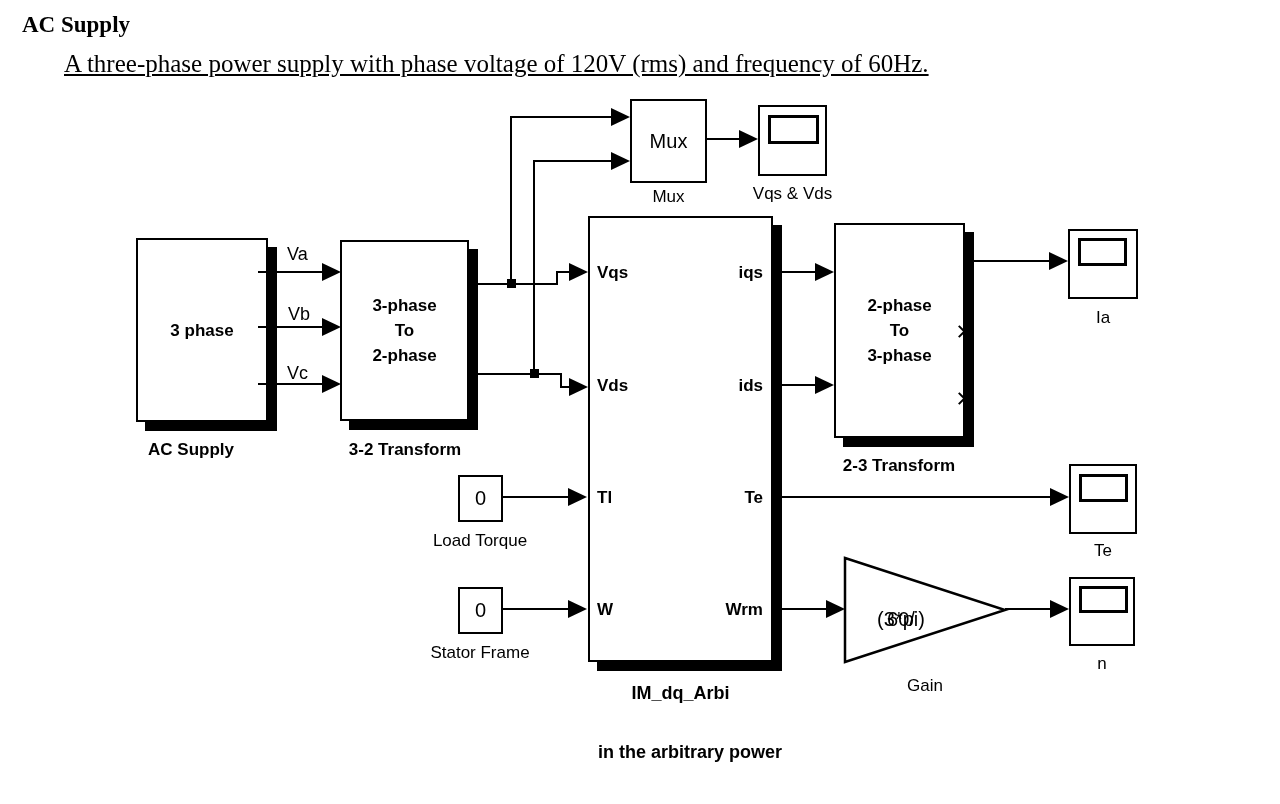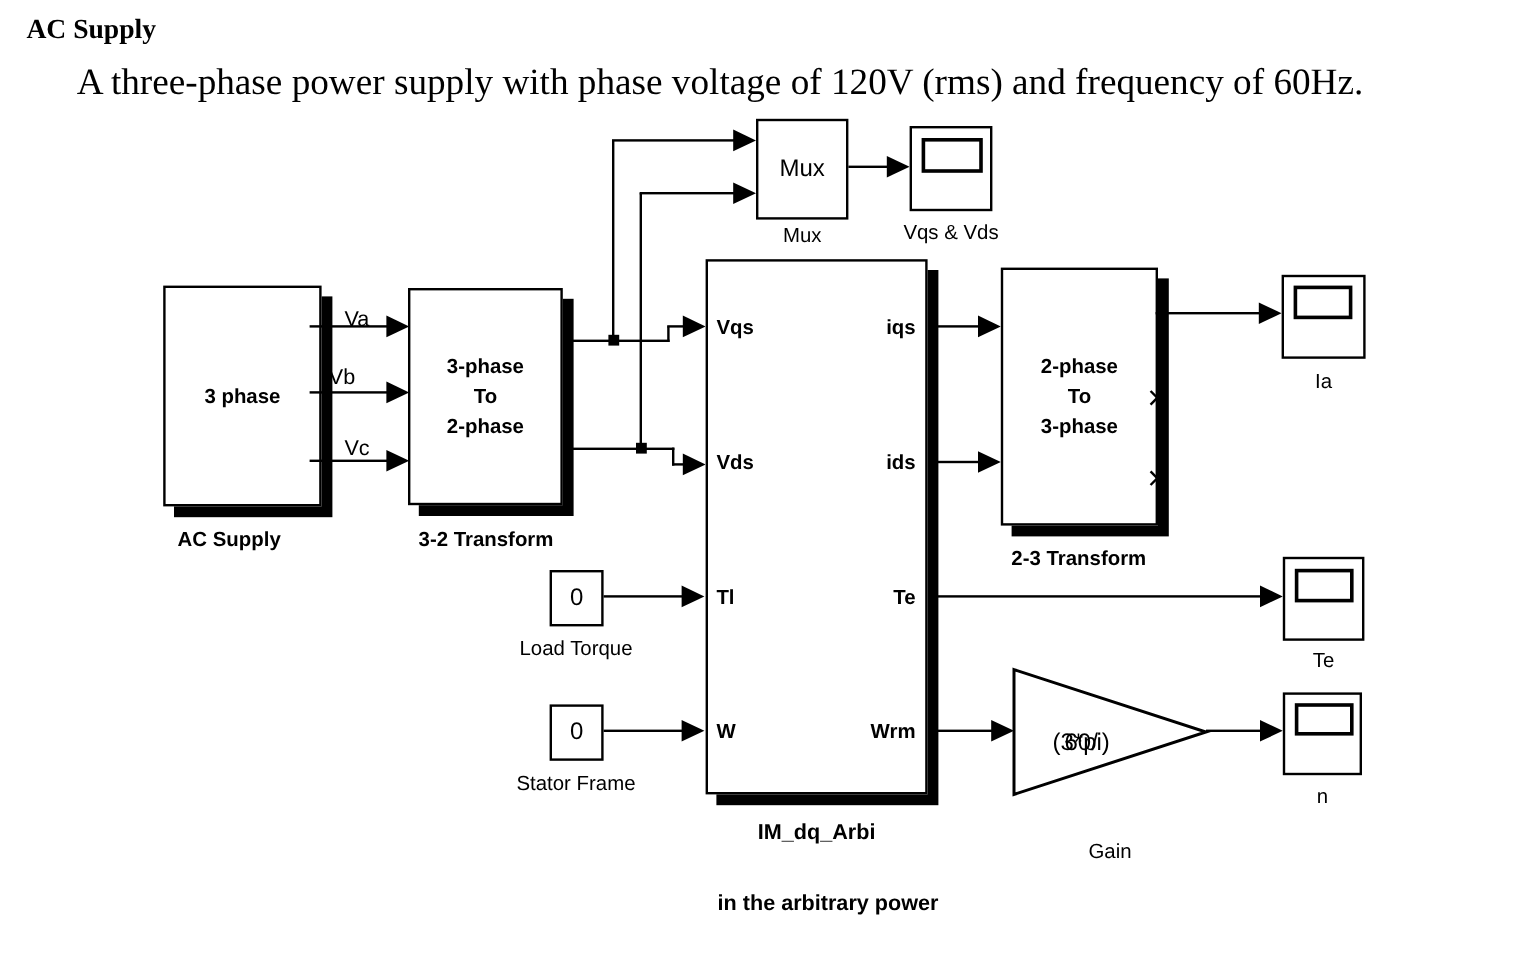--- a/index.html
+++ b/index.html
@@ -1,20 +1,20 @@
 <!DOCTYPE html>
 <html><head>
 <meta charset="utf-8">
 <style>
   html,body{margin:0;padding:0;background:#fff;}
   #canvas{position:relative;width:1280px;height:804px;background:#ffffff;overflow:hidden;
           font-family:"Liberation Sans",sans-serif;color:#000;}
   .serif{font-family:"Liberation Serif","DejaVu Serif",serif;}
   .title{position:absolute;left:22px;top:12px;font-size:23px;font-weight:bold;}
-  .subtitle{position:absolute;left:64px;top:50px;font-size:31px;font-weight:normal;}
+  .subtitle{position:absolute;left:64px;top:50px;font-size:25px;font-weight:normal;text-decoration:underline;}
   .blk{position:absolute;background:#fff;border:2px solid #000;box-sizing:border-box;
        display:flex;align-items:center;justify-content:center;text-align:center;}
   .shadow{box-shadow:9px 9px 0 0 #000;}
   .bold17{font-weight:bold;font-size:17px;line-height:25px;}
   .lbl{position:absolute;text-align:center;font-size:17px;line-height:19px;white-space:nowrap;}
   .lbl.b{font-weight:bold;}
   .hline{position:absolute;height:2px;background:#000;}
   .vline{position:absolute;width:2px;background:#000;}
   .arr{position:absolute;width:0;height:0;border-top:9px solid transparent;
        border-bottom:9px solid transparent;border-left:19px solid #000;}
@@ -38,25 +38,25 @@
   <div class="title serif">AC Supply</div>
   <div class="subtitle serif">A three-phase power supply with phase voltage of 120V (rms) and frequency of 60Hz.</div>
 
   <div class="blk shadow bold17" style="left:125px;top:238px;width:132px;height:184px;margin-left:11px;">
     <span>3 phase</span>
   </div>
   <div class="lbl b" style="left:125px;top:440px;width:132px;">AC Supply</div>
 
   <div class="hline" style="left:258px;top:271px;width:66px;"></div>
   <div class="arr" style="left:322px;top:263px;"></div>
-  <div class="sig" style="left:287px;top:256px;">Va</div>
+  <div class="sig" style="left:287px;top:244px;">Va</div>
 
   <div class="hline" style="left:258px;top:326px;width:66px;"></div>
   <div class="arr" style="left:322px;top:318px;"></div>
-  <div class="sig" style="left:274px;top:304px;text-align:right;">Vb</div>
+  <div class="sig" style="left:288px;top:304px;text-align:right;">Vb</div>
 
   <div class="hline" style="left:258px;top:383px;width:66px;"></div>
   <div class="arr" style="left:322px;top:375px;"></div>
   <div class="sig" style="left:287px;top:363px;">Vc</div>
 
   <div class="blk shadow bold17" style="left:340px;top:240px;width:129px;height:181px;flex-direction:column;">
     <span>3-phase</span>
     <span>To</span>
     <span>2-phase</span>
   </div>
@@ -147,21 +147,21 @@
   <div class="lbl" style="left:1069px;top:541px;width:68px;">Te</div>
 
   <div class="hline" style="left:775px;top:608px;width:52px;"></div>
   <div class="arr" style="left:826px;top:600px;"></div>
 
   <svg style="position:absolute;left:843px;top:554px;" width="168" height="112" viewBox="0 0 168 112">
     <polygon points="2,4 162,56 2,108" fill="#ffffff" stroke="#000000" stroke-width="2.5"></polygon>
   </svg>
   <div class="gain-text" style="left:856px;top:608px;width:90px;">60/</div>
   <div class="gain-text" style="left:856px;top:608px;width:90px;">(3*pi)</div>
-  <div class="lbl" style="left:890px;top:676px;width:70px;margin-top:24px;">Gain</div>
+  <div class="lbl" style="left:890px;top:676px;width:70px;">Gain</div>
 
   <div class="hline" style="left:1005px;top:608px;width:46px;"></div>
   <div class="arr" style="left:1050px;top:600px;"></div>
   <div class="scope" style="left:1069px;top:577px;width:66px;height:69px;">
     <div class="screen" style="left:8px;top:7px;width:49px;height:27px;"></div>
   </div>
   <div class="lbl" style="left:1069px;top:654px;width:66px;">n</div>
 
   <div class="cap" style="left:573px;top:739px;width:234px;">
     <div>in the arbitrary power</div>

